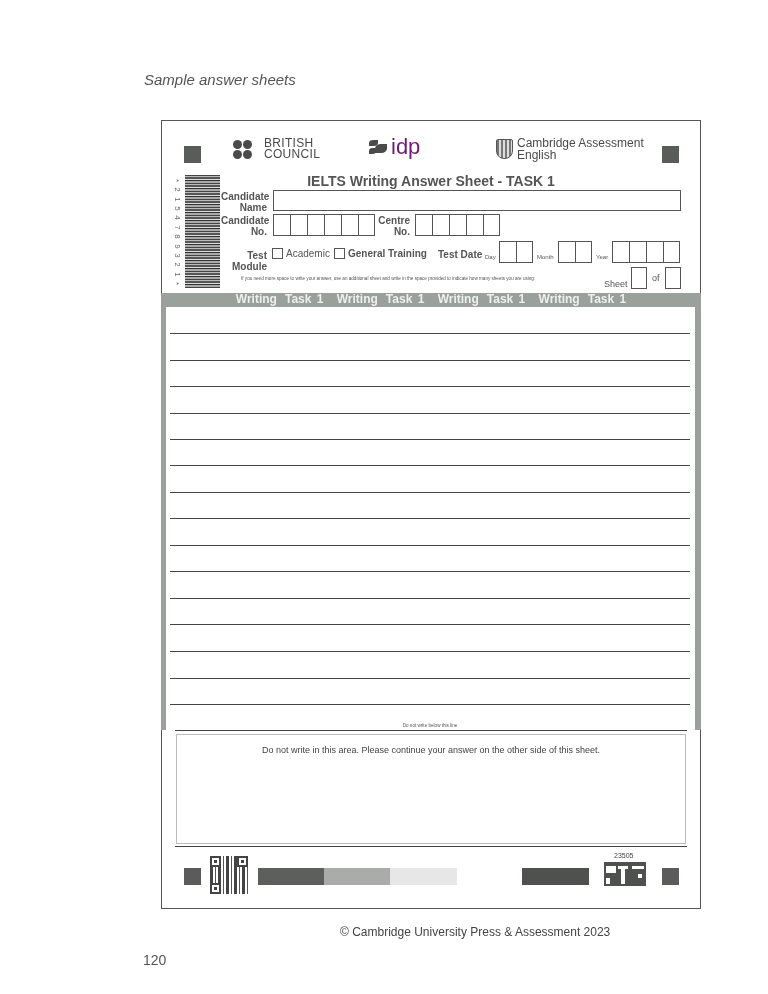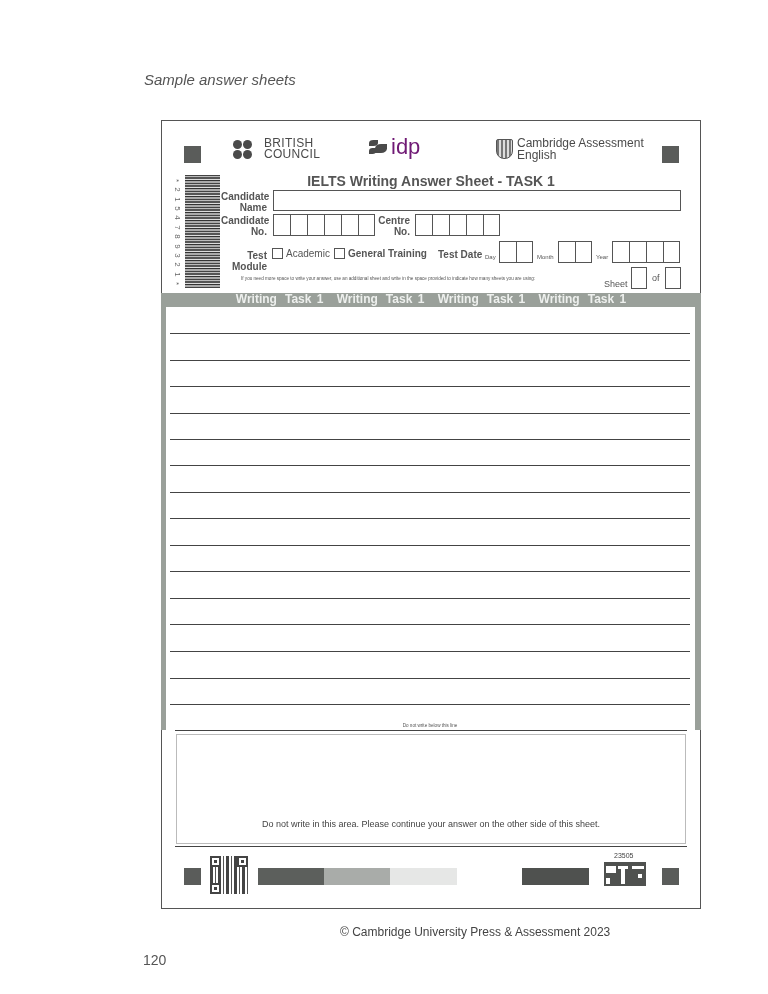--- a/index.html
+++ b/index.html
@@ -50,21 +50,21 @@
   .band-text span { margin: 0 4px; }
 
   .frame-left { left: 161px; top: 307px; width: 5px; height: 423px; background: #9aa09a; }
   .frame-right { left: 695px; top: 307px; width: 6px; height: 423px; background: #9aa09a; }
 
   .write-line { left: 170px; width: 520px; height: 1px; background: #444; }
 
   .no-write-label { left: 160px; width: 540px; top: 723px; text-align: center; font-size: 4.6px; color: #555; }
   .no-write-box { left: 175px; top: 730px; width: 512px; height: 117px; border-top: 1.5px solid #444; border-bottom: 1.5px solid #444; }
   .no-write-inner { left: 176px; top: 734px; width: 510px; height: 110px; border: 1px solid #bbb; }
-  .no-write-msg { left: 176px; top: 819px; width: 510px; text-align: center; font-size: 9px; color: #444; }
+  .no-write-msg { left: 176px; top: 745px; width: 510px; text-align: center; font-size: 9px; color: #444; }
 
   .qr { left: 210px; top: 856px; width: 38px; height: 38px; background:
     repeating-linear-gradient(90deg,#444 0 3px,#fff 3px 5px,#555 5px 6px,#fff 6px 8px),
     #fff; }
   .qr-corner { position: absolute; width: 11px; height: 11px; border: 2px solid #444; background: #fff; }
   .qr-corner::after { content: ""; position: absolute; left: 2px; top: 2px; width: 3px; height: 3px; background: #444; }
 
   .grey-bar { top: 868px; height: 17px; }
 
   .form-id { left: 614px; top: 852px; font-size: 7px; color: #444; }

